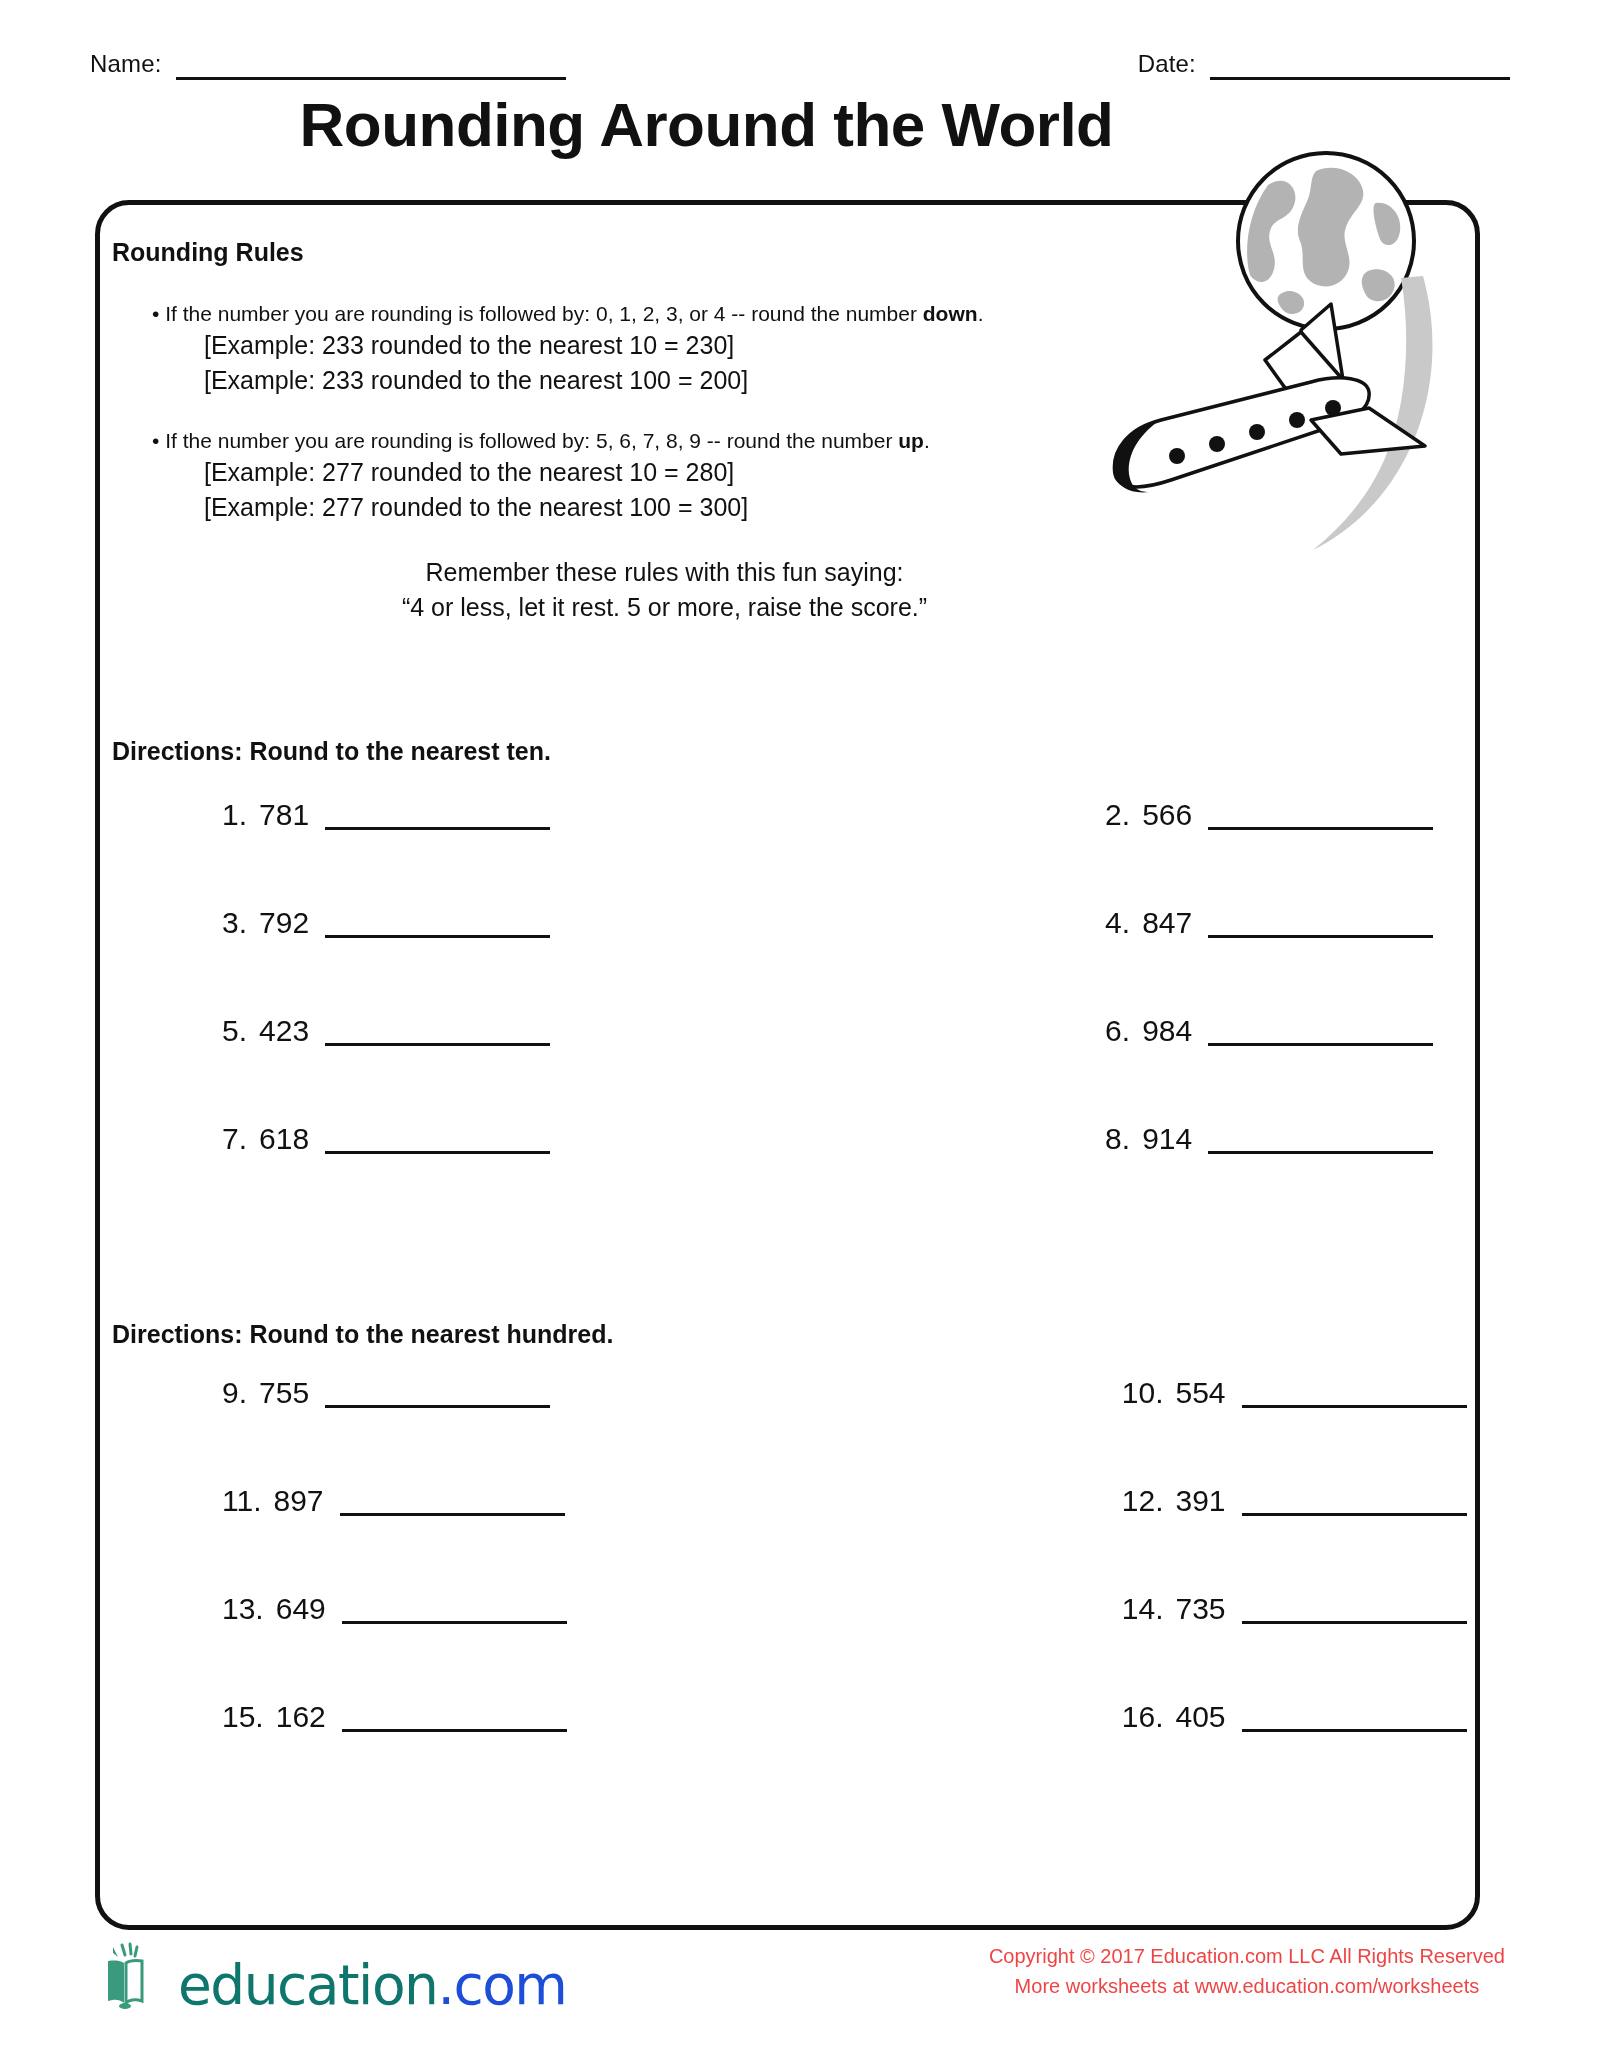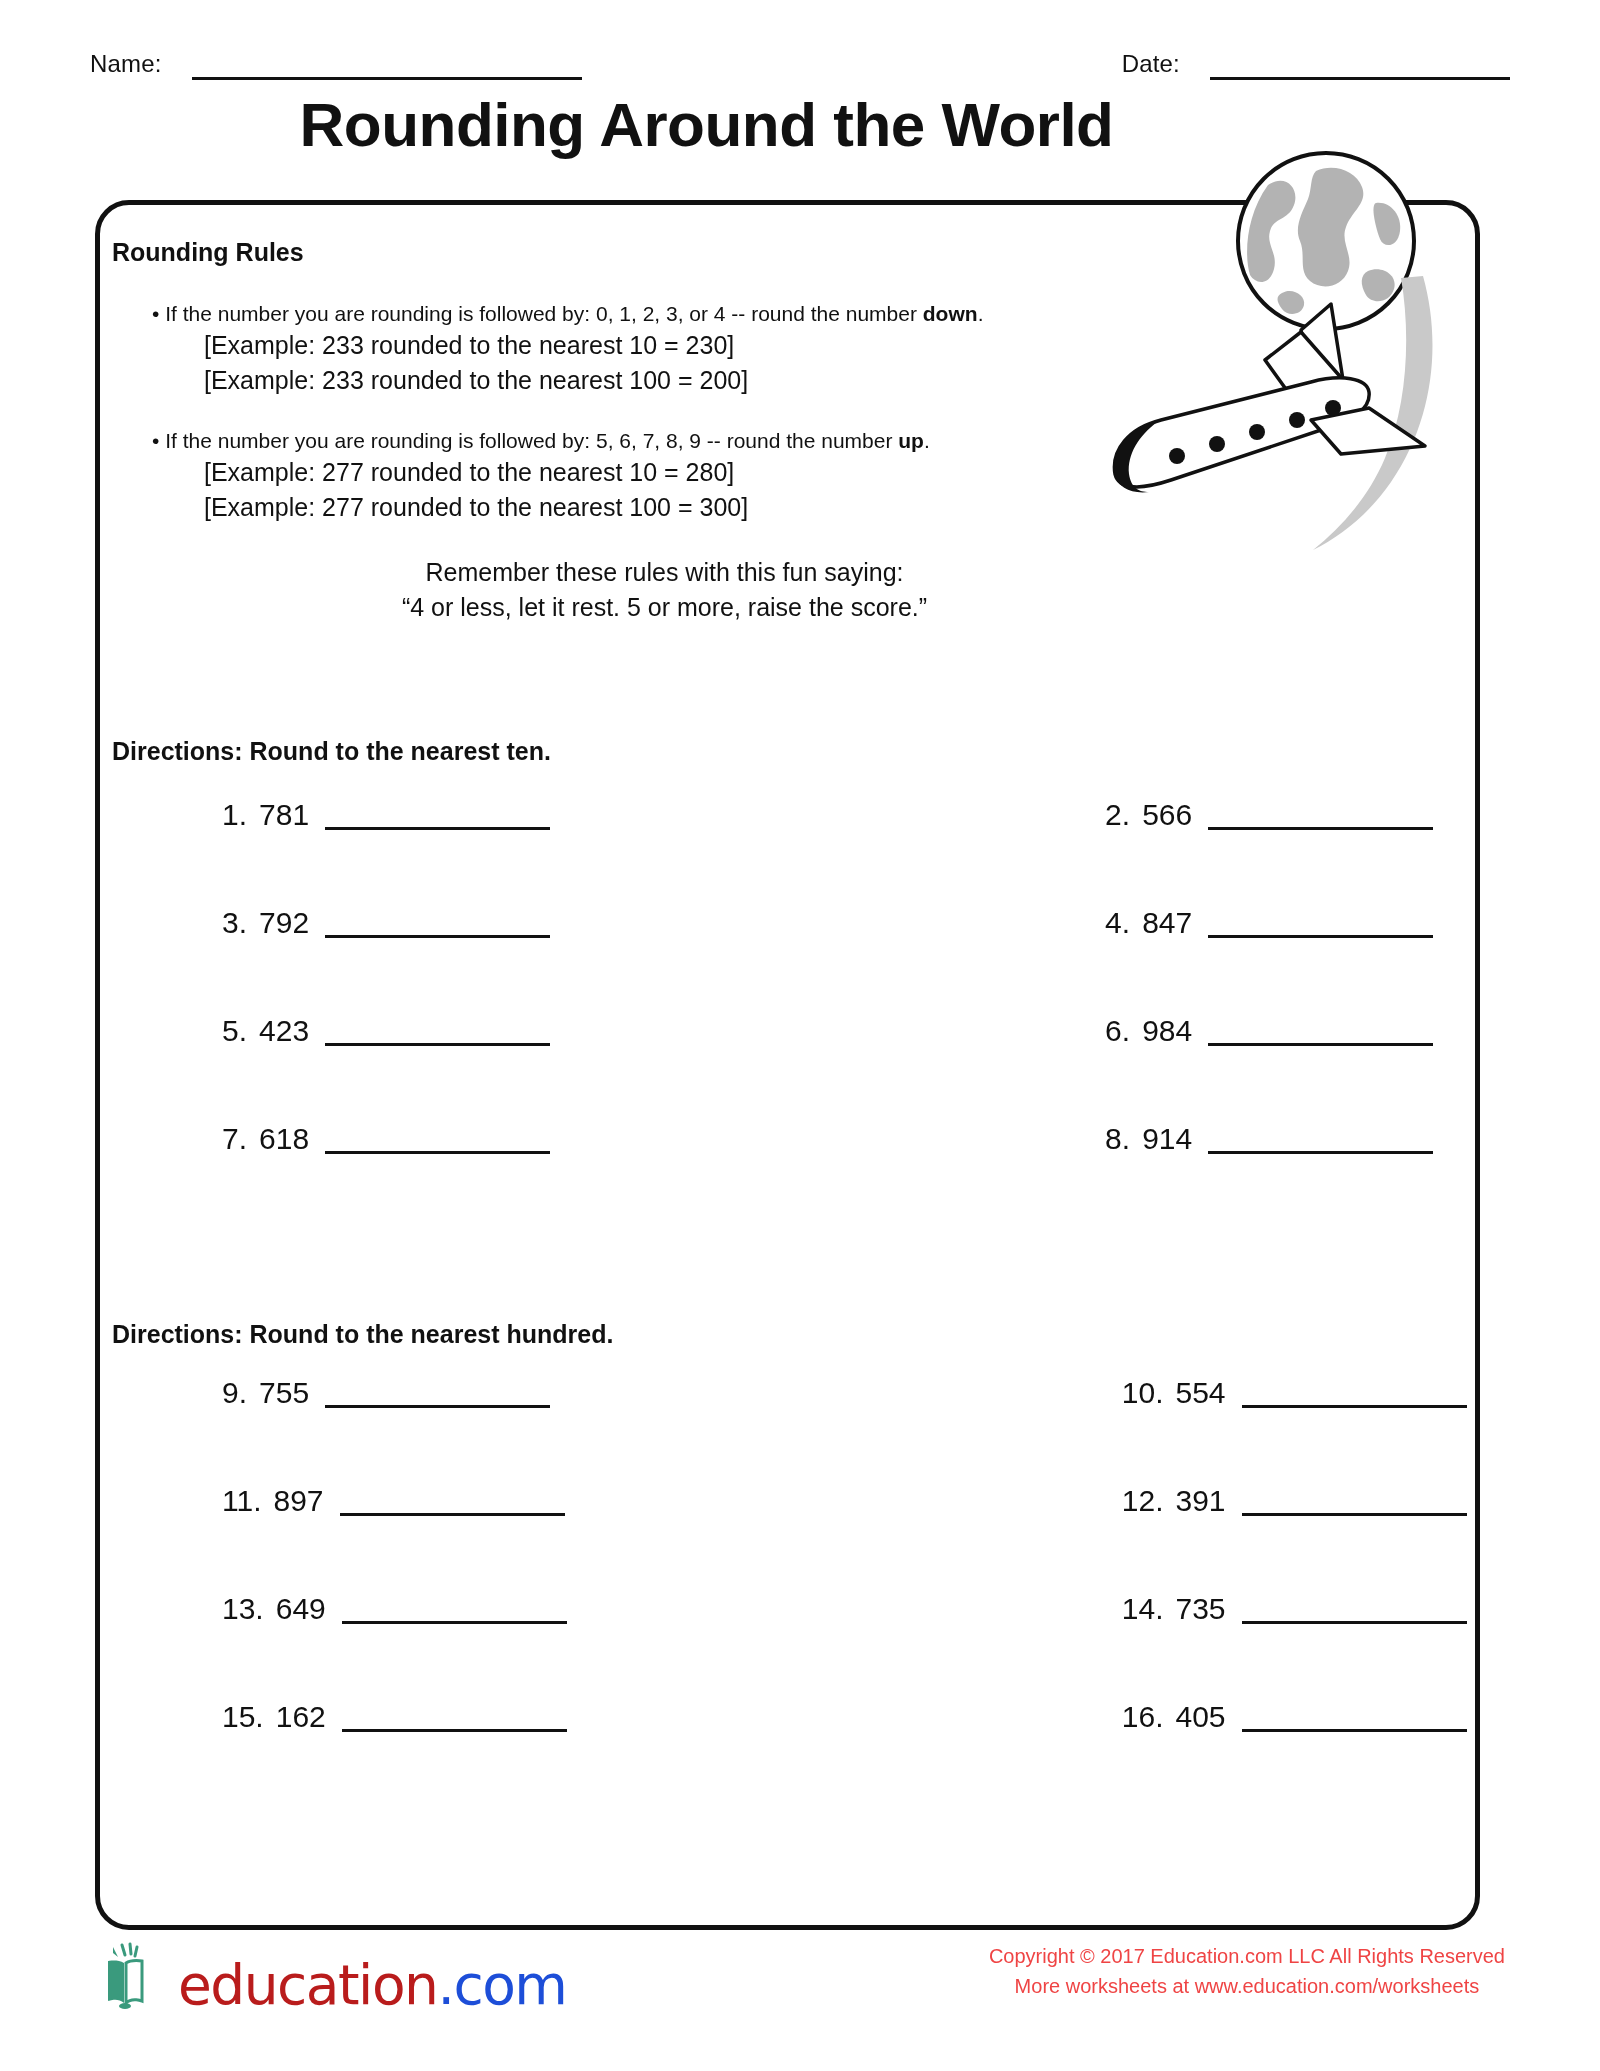--- a/index.html
+++ b/index.html
@@ -18,21 +18,21 @@
   .name-date-row {
     position: absolute;
     top: 40px;
     left: 90px;
     right: 90px;
     height: 40px;
     display: flex;
     align-items: flex-end;
     justify-content: space-between;
   }
-  .field { display: flex; align-items: flex-end; gap: 16px; }
+  .field { display: flex; align-items: flex-end; }
   .field-label {
     font-size: 24px;
     letter-spacing: .2px;
     white-space: nowrap;
     padding-bottom: 2px;
   }
   .rule-line {
     border-bottom: 3px solid #111;
     height: 1px;
     margin-left: 14px;
@@ -183,21 +183,21 @@
     bottom: 28px;
     display: flex;
     align-items: flex-end;
   }
   .logo-text {
     font-size: 55px;
     letter-spacing: -1.5px;
     line-height: 1;
     font-family: "DejaVu Sans", sans-serif;
   }
-  .logo-edu { color: #b91c1c; }
+  .logo-edu { color: #0f766e; }
   .logo-dot { color: #1d4ed8; }
 
   .copyright {
     position: absolute;
     right: 0;
     bottom: 40px;
     text-align: center;
     font-size: 20px;
     color: #ef4444;
     line-height: 1.5;

